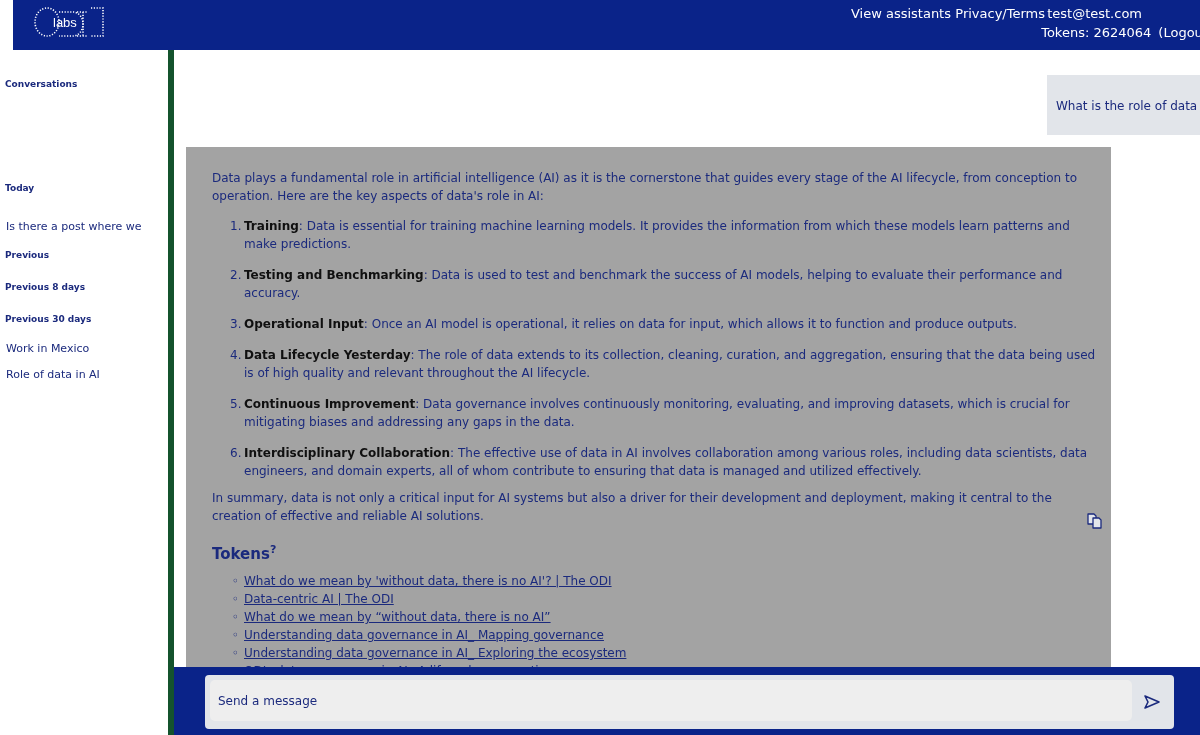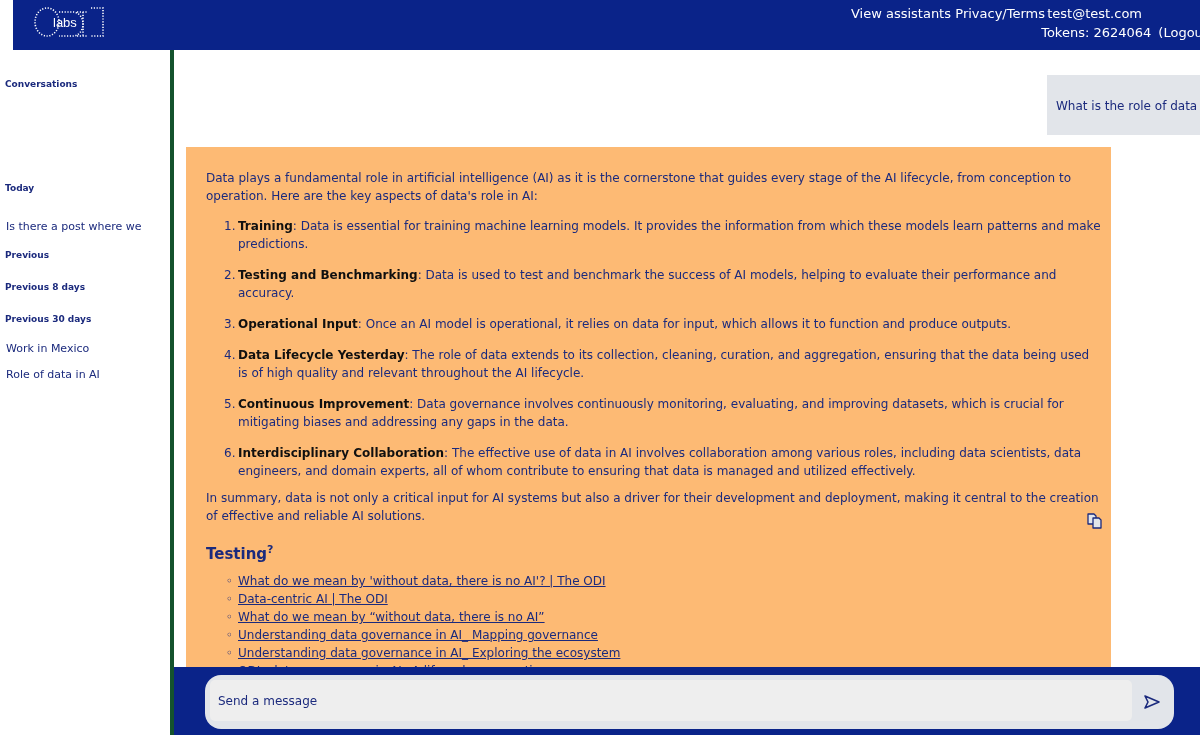--- a/index.html
+++ b/index.html
@@ -11,47 +11,47 @@
     .logo { position: absolute; left: 20px; top: 4px; width: 74px; height: 36px; }
     .nav { position: absolute; right: 0; top: 6px; height: 40px; font-size: 13px; }
     .nav-link { position: absolute; top: 0; white-space: nowrap; color: #ffffff; cursor: pointer; }
     .nav-assistants { right: 262px; }
     .nav-privacy { right: 168px; }
     .nav-user { right: 71px; }
     .nav-tokens { right: 0; top: 19px; white-space: nowrap; position: absolute; }
     .nav-tokens .logout { cursor: pointer; margin-left: 7px; }
 
     
-    .sidebar { position: absolute; left: 0; top: 50px; width: 174px; height: 685px; background: #ffffff; border-right: 4px solid #14532d; }
+    .sidebar { position: absolute; left: 0; top: 50px; width: 174px; height: 685px; background: #ffffff; border-right: 6px solid #14532d; }
     .side-label { position: absolute; left: 5px; font-size: 9px; font-weight: bold; color: #1b2a7d; white-space: nowrap; }
     .new-conv { position: absolute; left: 4px; top: 50px; width: 156px; height: 58px; background: #0a2389; color: #ffffff; font-size: 14px; text-align: center; line-height: 22px; padding-top: 7px; cursor: pointer; }
     .side-item { position: absolute; left: 6px; font-size: 11px; color: #1b2a7d; white-space: nowrap; cursor: pointer; }
 
     
     .main { position: absolute; left: 174px; top: 50px; width: 1026px; height: 685px; background: #ffffff; }
     .user-msg { position: absolute; left: 836px; top: 25px; width: 190px; height: 60px; background: #e2e5ea; color: #1b2a7d; font-size: 12px; padding: 24px 0 0 9px; white-space: nowrap; margin-left: 37px; }
-    .ai-msg { position: absolute; left: 12px; top: 97px; width: 925px; height: 520px; background: #fdba74; padding: 22px 10px 0 20px; font-size: 12px; line-height: 18px; color: #1b2a7d; }
+    .ai-msg { position: absolute; left: 12px; top: 97px; width: 925px; height: 520px; background: #a3a3a3; padding: 22px 10px 0 26px; font-size: 12px; line-height: 18px; color: #1b2a7d; }
     .ai-msg p { margin-bottom: 12px; }
     .ai-list { margin-left: 20px; list-style: none; }
     .ai-list li { margin-bottom: 13px; padding-left: 12px; position: relative; }
     .ai-list li .num { position: absolute; left: -2px; top: 0; color: #1b2a7d; }
     .ai-list li .term { color: #101010; font-weight: bold; }
     .summary { margin-top: -4px; }
 
     .sources-title { font-size: 15px; font-weight: bold; color: #1b2a7d; margin-top: 16px; }
     .sources-title sup { font-size: 11px; }
     .sources-list { margin: 9px 0 0 20px; list-style: none; }
     .sources-list li { font-size: 12px; line-height: 18px; position: relative; padding-left: 12px; }
     .sources-list li::before { content: "◦"; position: absolute; left: 0; top: 0; color: #1b2a7d; font-size: 12px; }
     .sources-list a { color: #1b2a7d; text-decoration: underline; cursor: pointer; }
     .copy-btn { position: absolute; left: 900px; top: 365px; width: 18px; height: 18px; cursor: pointer; }
 
     
     .inputbar { position: absolute; left: 174px; top: 667px; width: 1026px; height: 68px; background: #0a2389; }
-    .input-wrap { position: absolute; left: 31px; top: 8px; width: 969px; height: 54px; background: #e2e5ea; border-radius: 16px; }
+    .input-wrap { position: absolute; left: 31px; top: 8px; width: 969px; height: 54px; background: #e2e5ea; border-radius: 4px; }
     .input-field { position: absolute; left: 5px; top: 5px; width: 922px; height: 41px; background: #eeeeee; border: none; border-radius: 5px; padding-left: 8px; font-size: 12px; color: #1b2a7d; font-family: "DejaVu Sans", "Liberation Sans", sans-serif; outline: none; }
     .input-field::placeholder { color: #1b2a7d; }
     .send-btn { position: absolute; left: 936px; top: 16px; width: 22px; height: 22px; cursor: pointer; }
   </style>
 </head>
 <body>
 
 <div class="header">
   <svg class="logo" viewBox="0 0 74 36">
     <g fill="none" stroke="#ffffff" stroke-width="1.6" stroke-dasharray="1.2 1.6">
@@ -92,21 +92,21 @@
       <li><span class="num">1.</span><span class="term">Training</span><span>: Data is essential for training machine learning models. It provides the information from which these models learn patterns and make predictions.</span></li>
       <li><span class="num">2.</span><span class="term">Testing and Benchmarking</span><span>: Data is used to test and benchmark the success of AI models, helping to evaluate their performance and accuracy.</span></li>
       <li><span class="num">3.</span><span class="term">Operational Input</span><span>: Once an AI model is operational, it relies on data for input, which allows it to function and produce outputs.</span></li>
       <li><span class="num">4.</span><span class="term">Data Lifecycle Yesterday</span><span>: The role of data extends to its collection, cleaning, curation, and aggregation, ensuring that the data being used is of high quality and relevant throughout the AI lifecycle.</span></li>
       <li><span class="num">5.</span><span class="term">Continuous Improvement</span><span>: Data governance involves continuously monitoring, evaluating, and improving datasets, which is crucial for mitigating biases and addressing any gaps in the data.</span></li>
       <li><span class="num">6.</span><span class="term">Interdisciplinary Collaboration</span><span>: The effective use of data in AI involves collaboration among various roles, including data scientists, data engineers, and domain experts, all of whom contribute to ensuring that data is managed and utilized effectively.</span></li>
     </ol>
     <p class="summary">In summary, data is not only a critical input for AI systems but also a driver for their development and deployment, making it central to the creation of effective and reliable AI solutions.</p>
 
     <div class="sources-title">
-      <span>Testing</span><sup>?</sup>
+      <span>Tokens</span><sup>?</sup>
     </div>
     <ul class="sources-list">
       <li><a>What do we mean by 'without data, there is no AI'? | The ODI</a></li>
       <li><a>Data-centric AI | The ODI</a></li>
       <li><a>What do we mean by “without data, there is no AI”</a></li>
       <li><a>Understanding data governance in AI_ Mapping governance</a></li>
       <li><a>Understanding data governance in AI_ Exploring the ecosystem</a></li>
       <li><a>ODI_ data governance in AI_ A lifecycle perspective</a></li>
     </ul>
 

